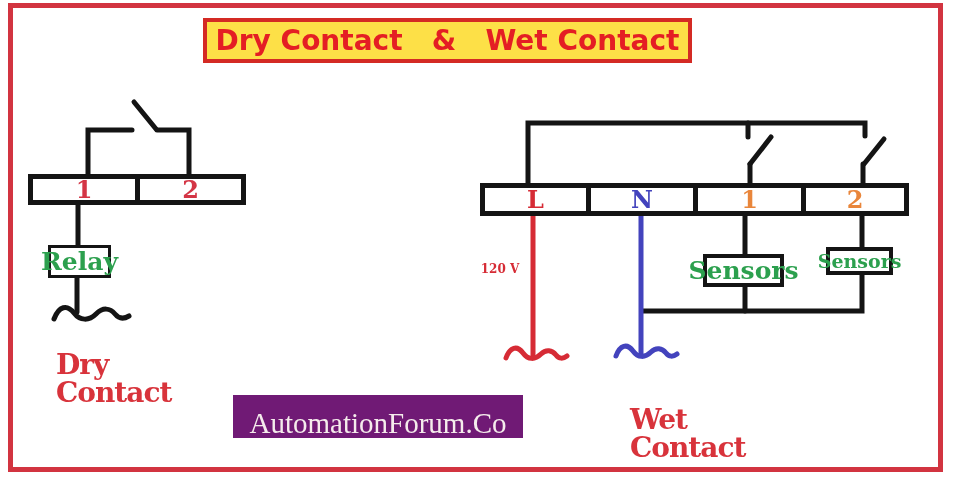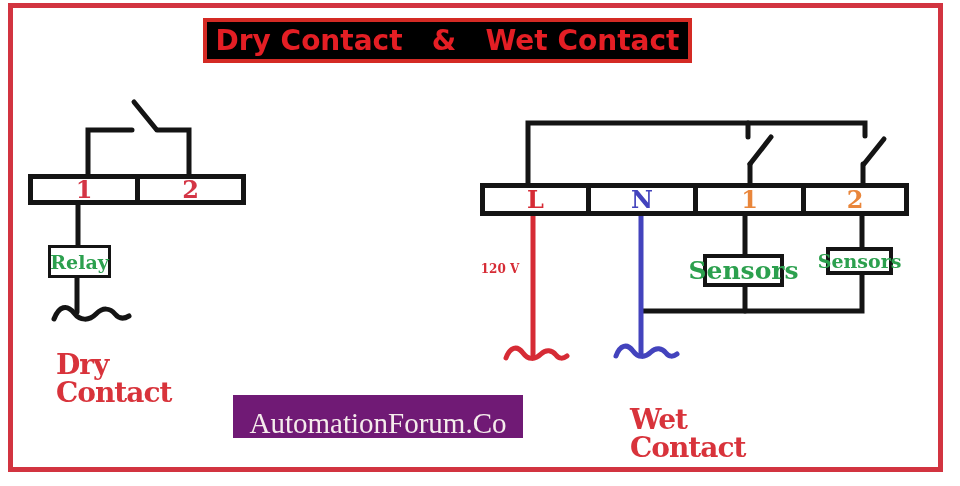--- a/index.html
+++ b/index.html
@@ -4,21 +4,21 @@
 <style>
   html,body{margin:0;padding:0;background:#fff;}
   #stage{position:relative;width:960px;height:486px;background:#ffffff;overflow:hidden;
          font-family:"DejaVu Sans",sans-serif;}
   .abs{position:absolute;}
 
   
   #frame{left:8px;top:3px;width:925px;height:459px;border:5px solid #d23440;}
 
   
-  #title-box{left:203px;top:18px;width:481px;height:37px;background:#000000;
+  #title-box{left:203px;top:18px;width:481px;height:37px;background:#fde047;
              border:4px solid #d42a24;display:flex;align-items:center;justify-content:center;}
   #title-box span{color:#e41e24;font-weight:800;font-size:28px;letter-spacing:0px;
                   white-space:pre;font-family:"DejaVu Sans",sans-serif;}
 
   
   #wires{left:0;top:0;width:960px;height:486px;pointer-events:none;}
 
   
   .tblock{border:5px solid #141414;background:#fff;display:flex;box-sizing:border-box;}
   #dry-block{left:28px;top:174px;width:218px;height:31px;}
@@ -27,21 +27,21 @@
          font-family:"DejaVu Serif",serif;font-weight:bold;font-size:24px;line-height:1;}
   .tcell.div{border-right:5px solid #141414;}
   .c-crimson{color:#d43545;}
   .c-red{color:#d62b35;}
   .c-blue{color:#4343bd;}
   .c-orange{color:#e9863b;}
 
   
   .loadbox{background:#fff;display:flex;align-items:center;justify-content:center;
            box-sizing:border-box;font-family:"DejaVu Serif",serif;font-weight:bold;color:#2ca04e;}
-  #relay-box{left:48px;top:245px;width:63px;height:33px;border:3px solid #141414;font-size:19px;text-align:right;}
+  #relay-box{left:48px;top:245px;width:63px;height:33px;border:3px solid #141414;font-size:25px;text-align:right;}
   #sensors-box{left:703px;top:254px;width:81px;height:33px;border:4px solid #141414;font-size:25px;}
   #valves-box{left:826px;top:247px;width:67px;height:28px;border:4px solid #141414;font-size:19px;}
 
   
   .caption{color:#d8333b;font-family:"DejaVu Serif",serif;font-weight:bold;
            font-size:28px;letter-spacing:-1px;line-height:1;}
   #dry-caption{left:56px;top:351px;width:152px;}
   #wet-caption{left:630px;top:406px;width:152px;}
   #voltage-label{left:470px;top:263px;width:60px;color:#d62b35;font-family:"DejaVu Serif",serif;
                  font-weight:bold;font-size:12px;text-align:center;line-height:1;}

